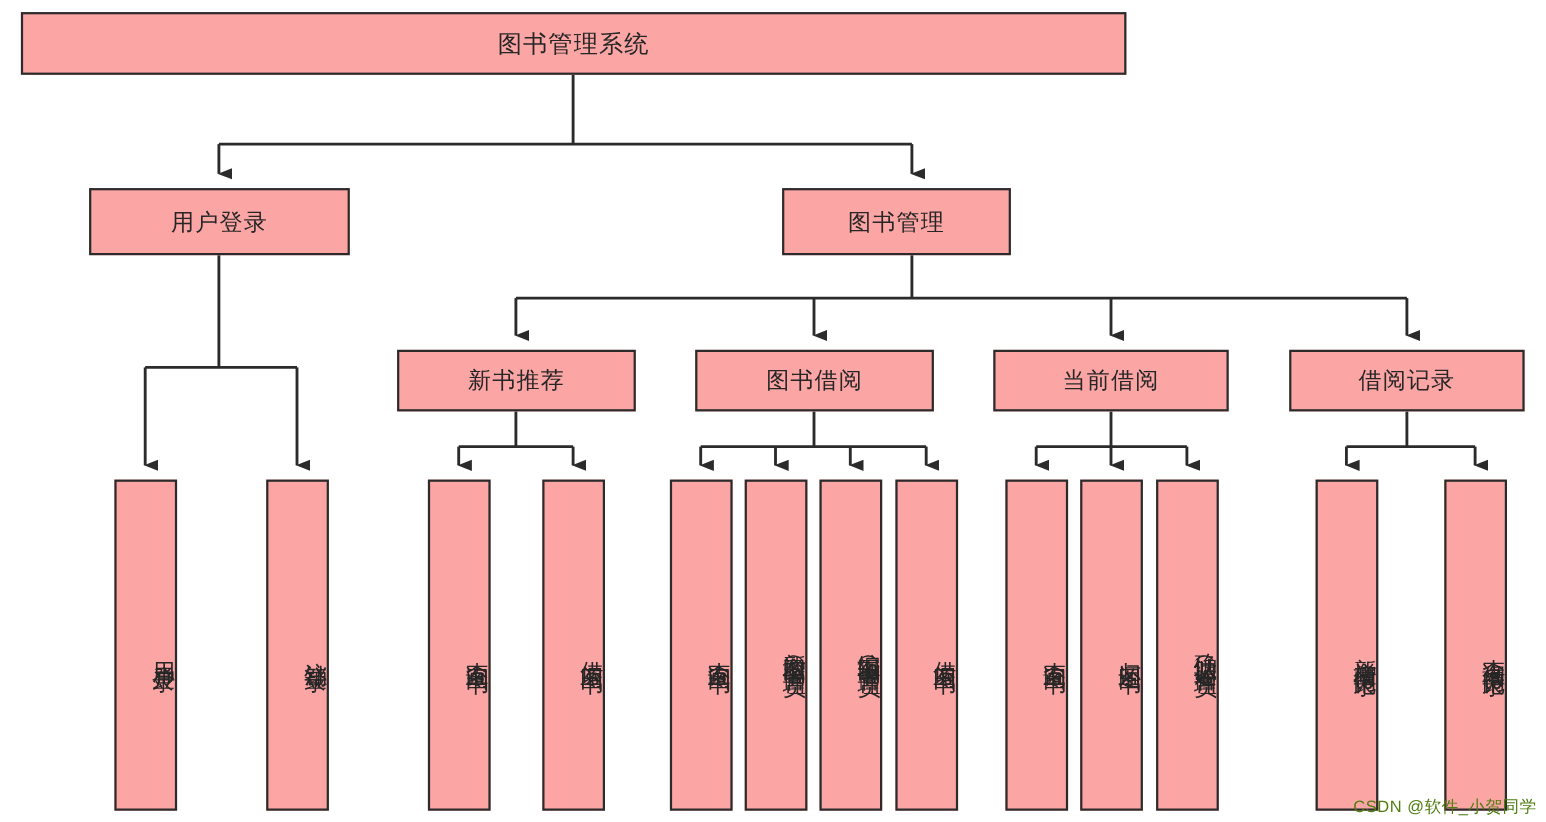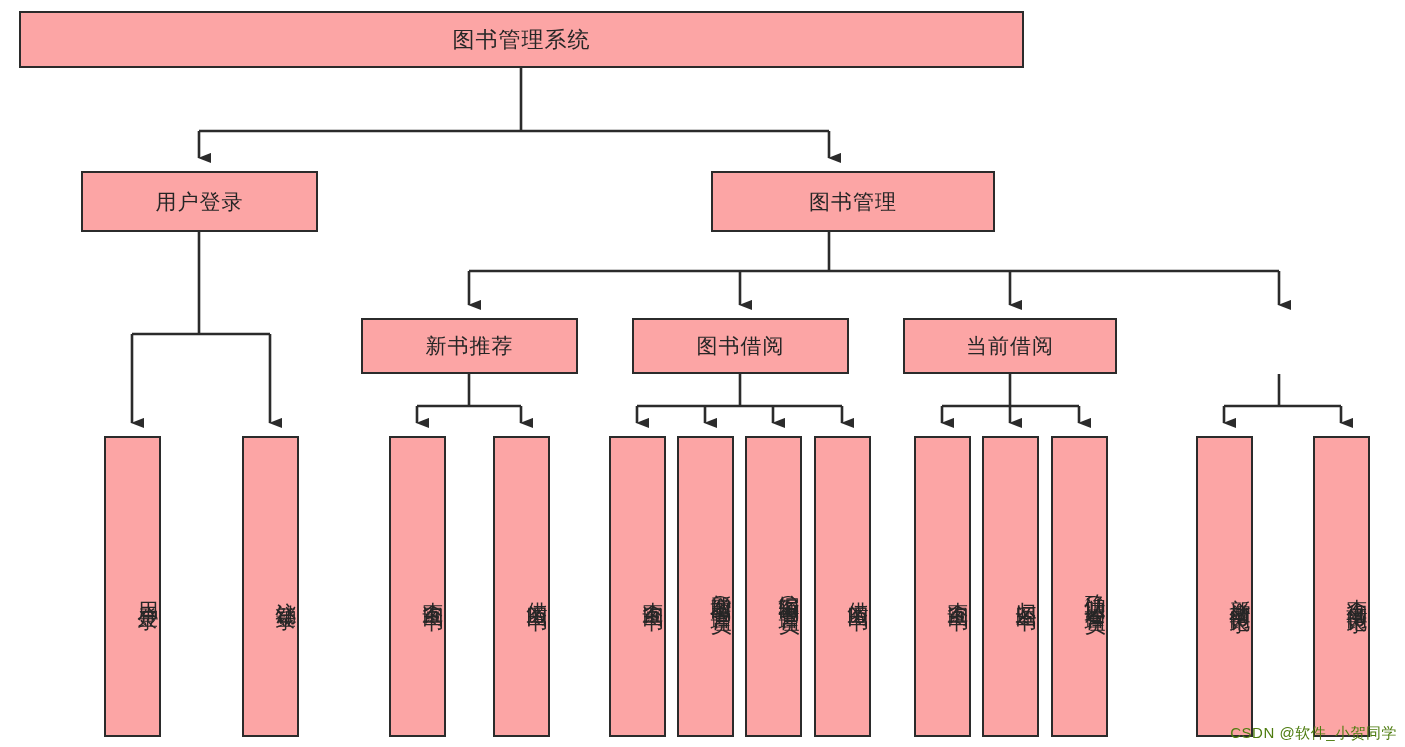--- a/index.html
+++ b/index.html
@@ -69,25 +69,26 @@
       <path d="M1279,374 L1279,406"></path>
       <path d="M1224,406 L1341,406"></path>
       <path d="M1224,406 L1224,423" marker-end="url(#arw)"></path>
       <path d="M1341,406 L1341,423" marker-end="url(#arw)"></path>
     </g>
   </svg>
 
   <div class="node h root" style="left:19px;top:11px;width:1005px;height:57px;">图书管理系统</div>
 
   <div class="node h" style="left:81px;top:171px;width:237px;height:61px;">用户登录</div>
-  <div class="node h" style="left:711px;top:171px;width:284px;height:61px;">图书管理</div>
+  <div class="node h" style="left:711px;top:171px;width:208px;height:61px;">图书管理</div>
 
   <div class="node h" style="left:361px;top:318px;width:217px;height:56px;">新书推荐</div>
   <div class="node h" style="left:903px;top:318px;width:214px;height:56px;">当前借阅</div>
   <div class="node h" style="left:632px;top:318px;width:217px;height:56px;">图书借阅</div>
+  <div class="node h" style="left:1172px;top:318px;width:214px;height:56px;">借阅记录</div>
 
   <div class="node v" style="left:104px;top:436px;width:57px;height:301px;">用户登录</div>
   <div class="node v" style="left:242px;top:436px;width:57px;height:301px;">注销登录</div>
 
   <div class="node v" style="left:389px;top:436px;width:57px;height:301px;">查询图书</div>
   <div class="node v" style="left:493px;top:436px;width:57px;height:301px;">借阅图书</div>
 
   <div class="node v" style="left:609px;top:436px;width:57px;height:301px;">查询图书</div>
   <div class="node v" style="left:677px;top:436px;width:57px;height:301px;">新增图书（管理员）</div>
   <div class="node v" style="left:745px;top:436px;width:57px;height:301px;">编辑图书（管理员）</div>

